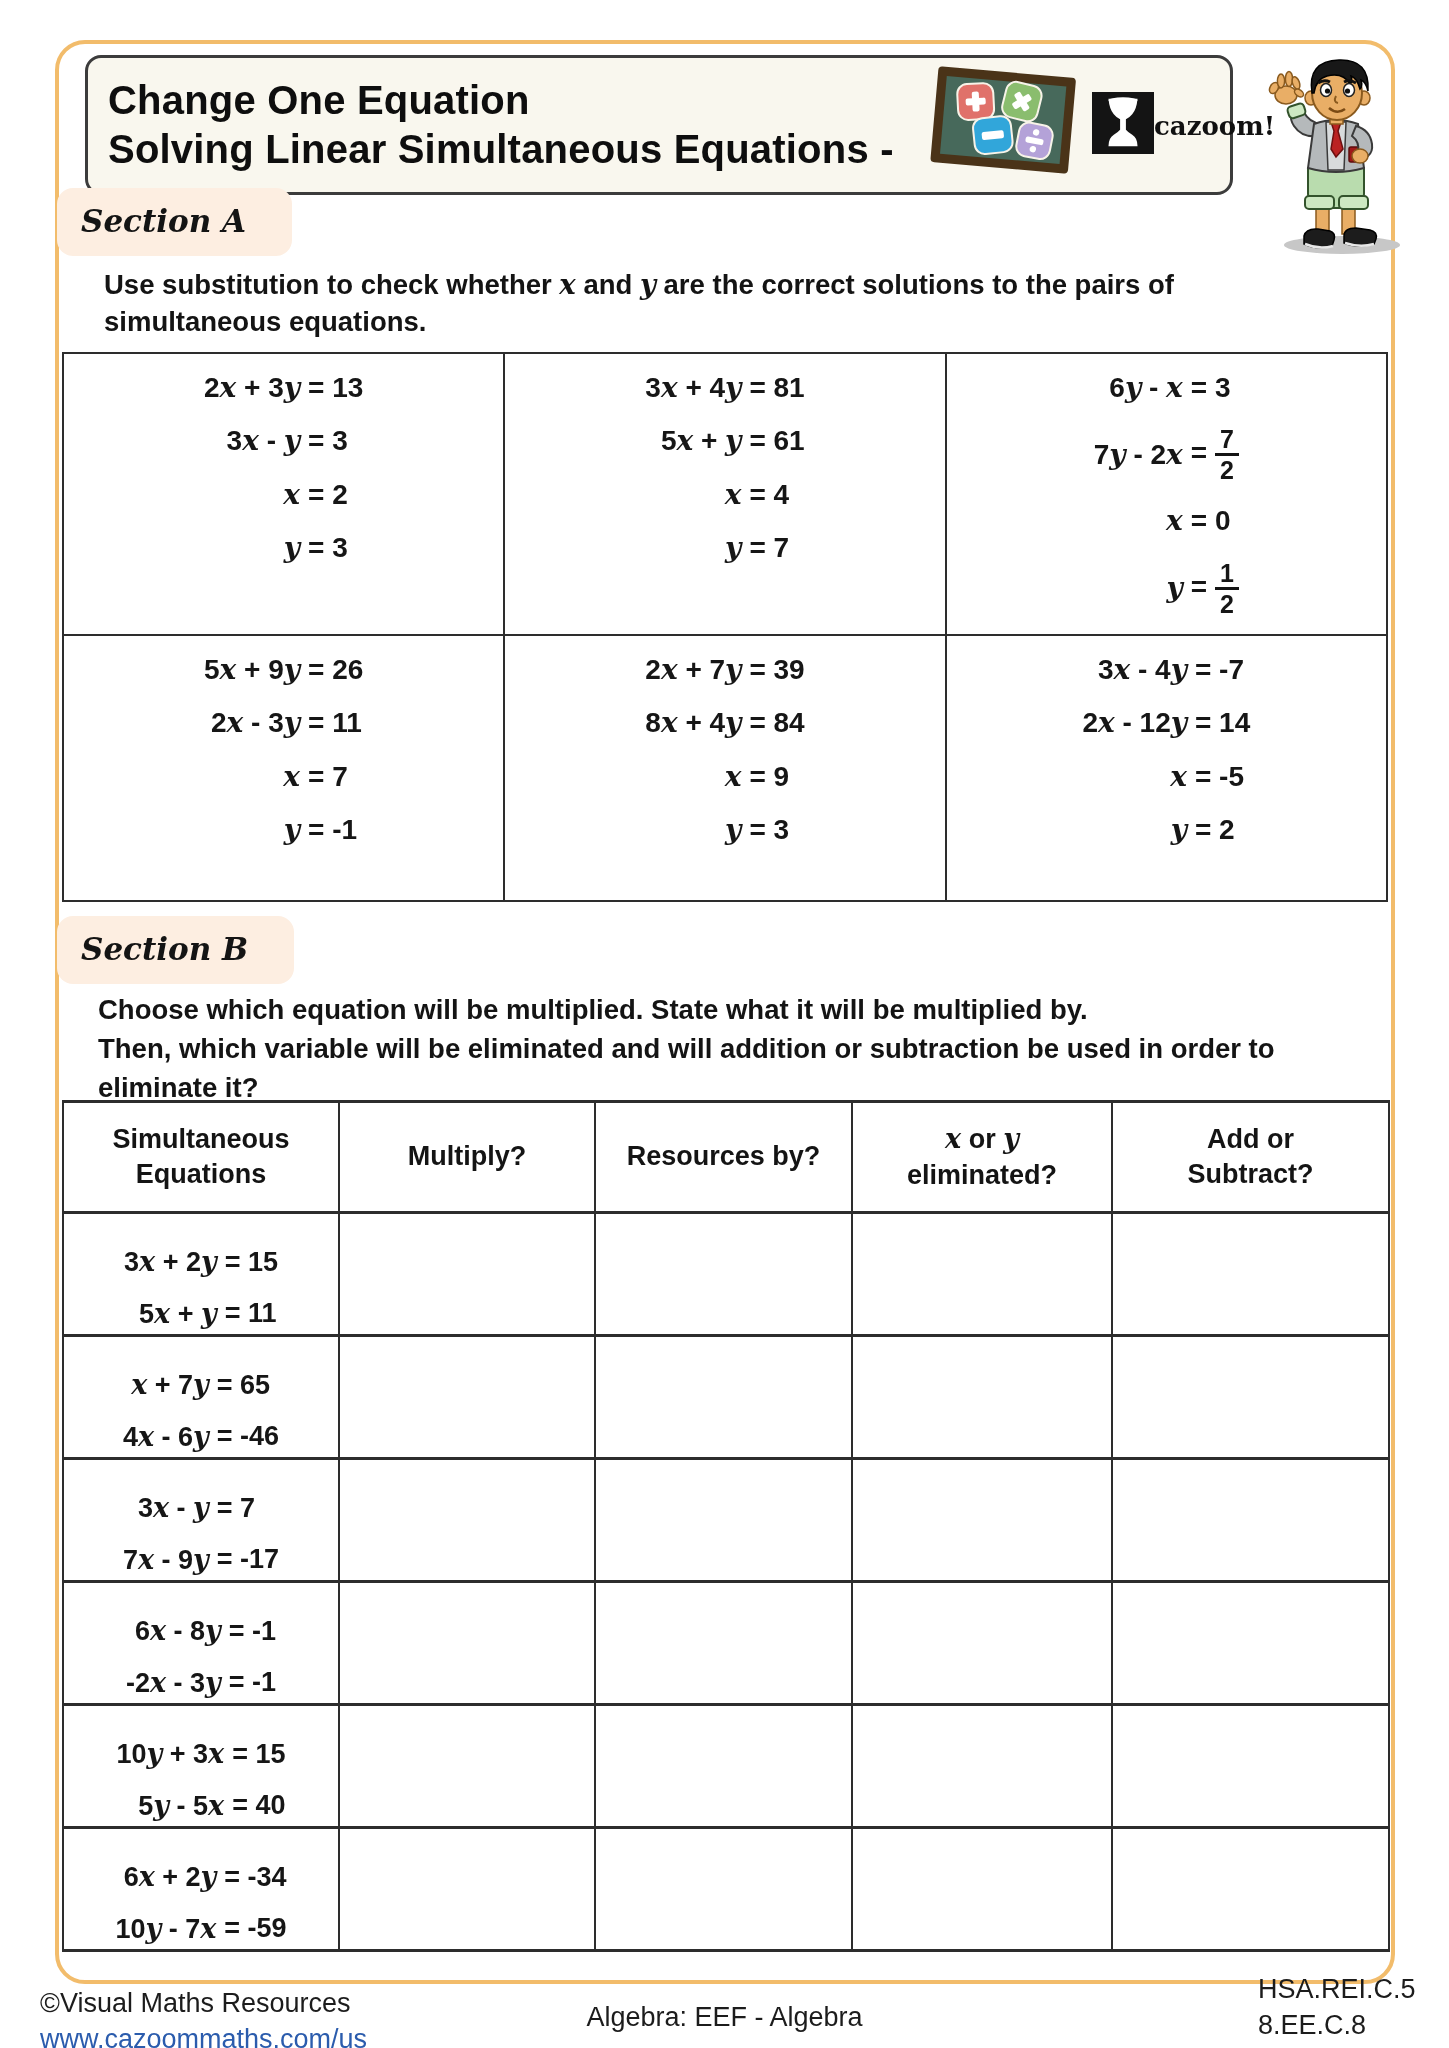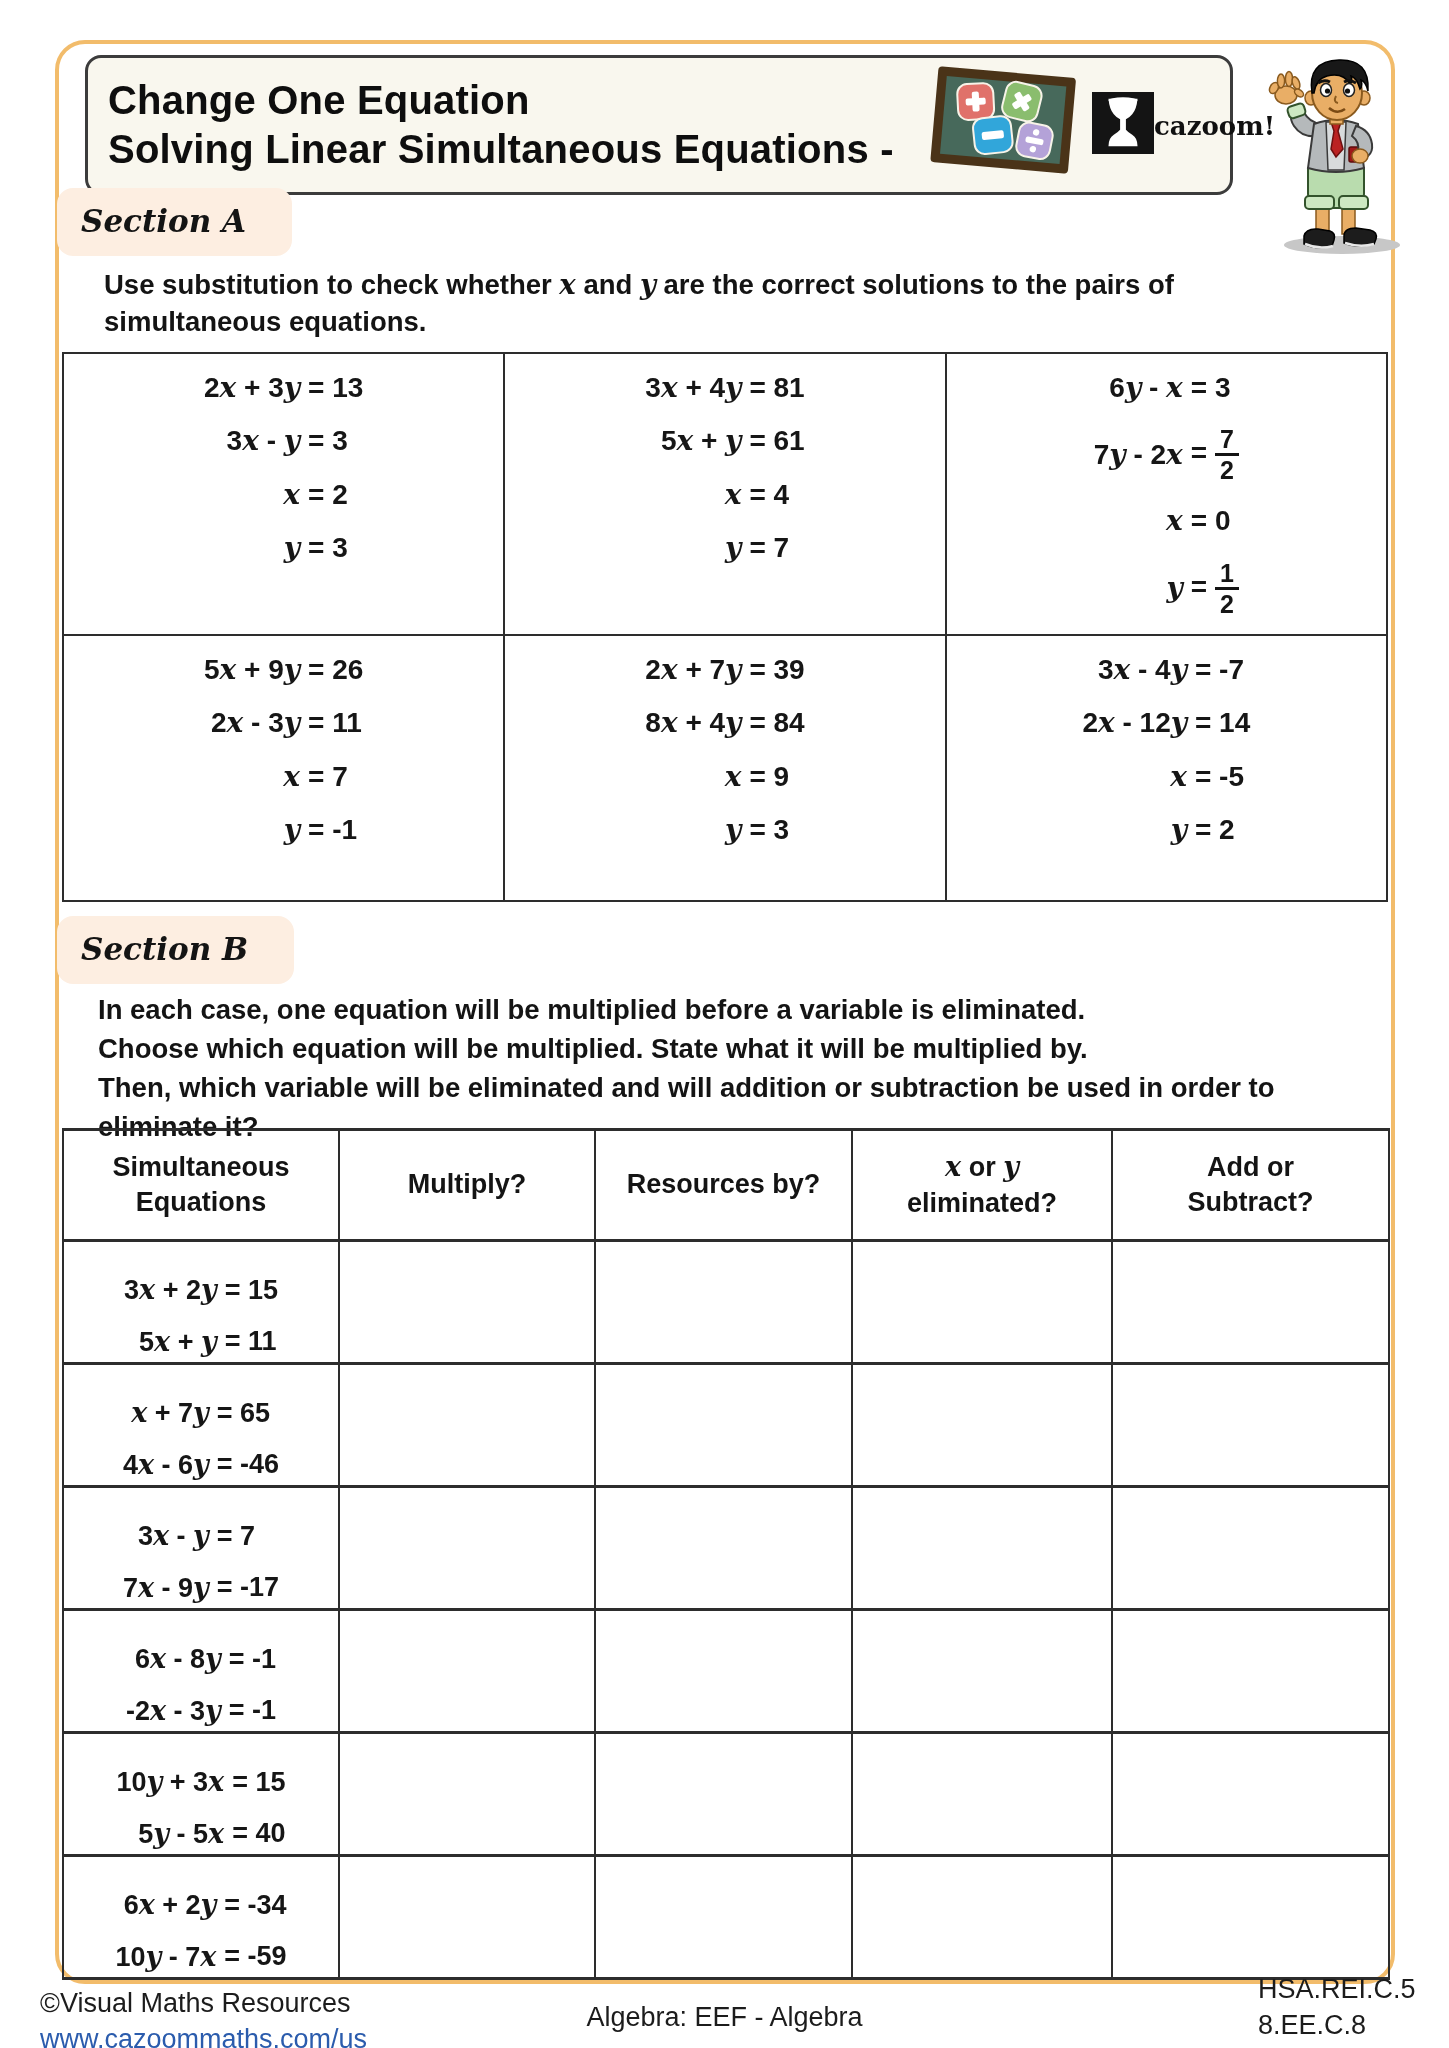--- a/index.html
+++ b/index.html
@@ -44,21 +44,21 @@
   .fr .fn { border-bottom:3px solid #141414; padding:0 5px; }
   .fr .fd { padding:0 5px; }
   
   table { border-collapse:collapse; table-layout:fixed; }
   .table-a { position:absolute; left:62px; top:352px; width:1326px; }
   .table-a td {
     border:2px solid #2d2d2d; vertical-align:top; text-align:center; padding-top:16px;
   }
   .table-a .rowA1 td { height:263px; }
   .table-a .rowA2 td { height:247px; }
-  .table-b { position:absolute; left:62px; top:1128px; width:1326px;border-radius:10px; }
+  .table-b { position:absolute; left:62px; top:1100px; width:1326px;border-radius:10px; }
   .table-b th, .table-b td { border:2px solid #2d2d2d; }
   .table-b tr { border-top:3px solid #2d2d2d; border-bottom:3px solid #2d2d2d; }
   .table-b th {
     height:108px; font-size:27px; font-weight:bold; text-align:center; vertical-align:middle;
     line-height:1.3; color:#141414; padding:0 8px;
   }
   .table-b td { height:118px; text-align:center; vertical-align:middle; }
   .thw { display:inline-block; }
   .thw-1 { max-width:210px; } .thw-4 { max-width:180px; } .thw-5 { max-width:170px; }
   
@@ -248,21 +248,20 @@
               <span class="rhs">=&nbsp;-5</span>
               <span class="lhs"><i class="v">y</i></span>
               <span class="rhs">=&nbsp;2</span>
             </span></td>
     </tr>
   </tbody>
     </table>
 
   <div class="section-label label-b">Section B</div>
   <div class="intro intro-b">
-    <div>In each case, one equation will be multiplied before a variable is eliminated.</div>
     <div>Choose which equation will be multiplied. State what it will be multiplied by.</div>
     <div>Then, which variable will be eliminated and will addition or subtraction be used in order to eliminate it?</div>
   </div>
 
   <table class="table-b">
     <colgroup>
       <col style="width:276px">
         <col style="width:256px">
         <col style="width:257px">
         <col style="width:260px">

